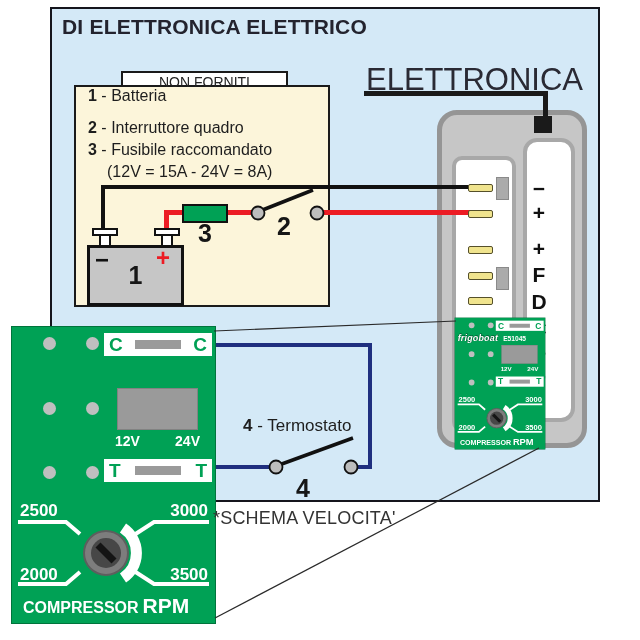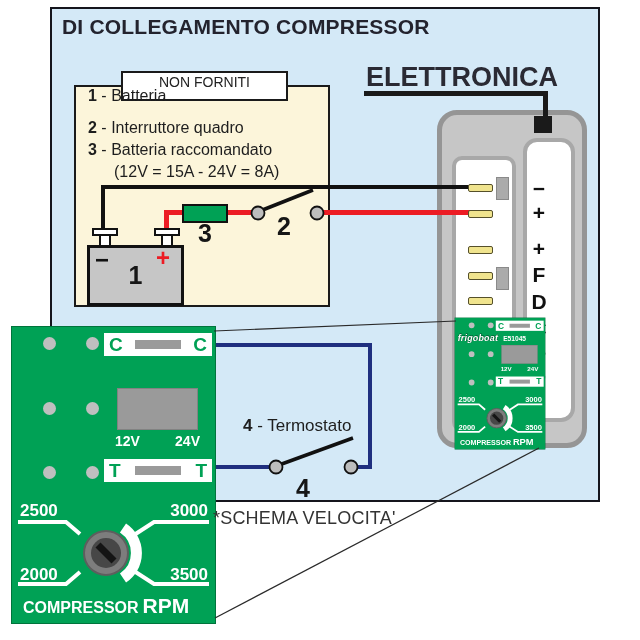--- a/index.html
+++ b/index.html
@@ -10,28 +10,28 @@
   
   #panel { left:50px; top:7px; width:550px; height:495px;
            background:#D4E9F7; border:2px solid #15151d; z-index:1; }
 
   #title { left:62px; top:13px; z-index:2; color:#23232e;
            font-size:21px; font-weight:bold; line-height:27px; letter-spacing:.2px; }
 
   
   #legendbox { left:74px; top:85px; width:256px; height:222px;
                background:#FCF5DA; border:2px solid #1a1a1a; z-index:2; }
-  #legendhdr { left:121px; top:71px; width:167px; height:30px; background:#ffffff;
+  #legendhdr { left:121px; top:71px; width:167px; height:16px; background:#ffffff;
                border:2px solid #1a1a1a; z-index:3; text-align:center;
                font-size:14px; color:#222; line-height:18px; }
   .legline { position:absolute; left:88px; font-size:16px; color:#1e1e1e; z-index:3; }
   .legline b { font-weight:bold; }
 
   
-  #elettronica { left:366px; top:62px; font-size:27px; color:#2a2a34; z-index:2;font-weight:bold; }
+  #elettronica { left:366px; top:62px; font-size:31px; color:#2a2a34; z-index:2; }
   .blackbar { background:#1a1a1a; z-index:4; }
 
   
   #unit { left:437px; top:110px; width:150px; height:338px; border-radius:20px;
           background:#C6C6C6; border:5px solid #959595; z-index:3; }
   #leftpanel  { left:452px; top:156px; width:64px; height:276px; border-radius:10px;
                 background:#ffffff; border:4px solid #A8A8A8; z-index:4; }
   #rightstrip { left:523px; top:138px; width:52px; height:284px; border-radius:14px;
                 background:#ffffff; border:4px solid #A8A8A8; z-index:4; }
   .termlabel { position:absolute; left:524px; width:30px; text-align:center;
@@ -87,29 +87,29 @@
   #speednote { left:213px; top:508px; font-size:18px; color:#333; z-index:8; letter-spacing:.2px; }
 
   #overlay { left:0; top:0; z-index:20; pointer-events:none; }
 </style>
 </head>
 <body>
 
 <div class="abs" id="panel"></div>
 
 <div class="abs" id="title">
-  <div>DI COLLEGAMENTO COMPRESSOR</div>
+  <div>DI ELETTRONICA ELETTRICO</div>
 </div>
 
 <div class="abs" id="legendbox"></div>
 <div class="abs" id="legendhdr">NON FORNITI</div>
 <div class="legline" style="top:87px"><b>1</b> <span>- Batteria</span></div>
 <div class="legline" style="top:119px"><b>2</b> <span>- Interruttore quadro</span></div>
-<div class="legline" style="top:141px"><b>3</b> <span>- Batteria raccomandato</span></div>
-<div class="legline" style="top:163px; left:114px">(12V = 15A - 24V = 8A)</div>
+<div class="legline" style="top:141px"><b>3</b> <span>- Fusibile raccomandato</span></div>
+<div class="legline" style="top:163px; left:107px">(12V = 15A - 24V = 8A)</div>
 
 <div class="abs" id="elettronica">ELETTRONICA</div>
 <div class="abs blackbar" style="left:364px; top:91px; width:184px; height:5px"></div>
 <div class="abs blackbar" style="left:543px; top:91px; width:5px; height:28px"></div>
 <div class="abs blackbar" style="left:534px; top:116px; width:18px; height:17px"></div>
 
 <div class="abs" id="unit"></div>
 <div class="abs" id="leftpanel"></div>
 <div class="abs" id="rightstrip"></div>
 

